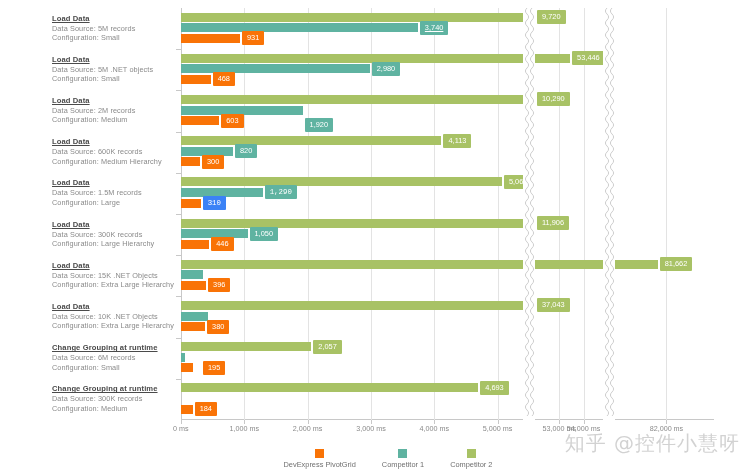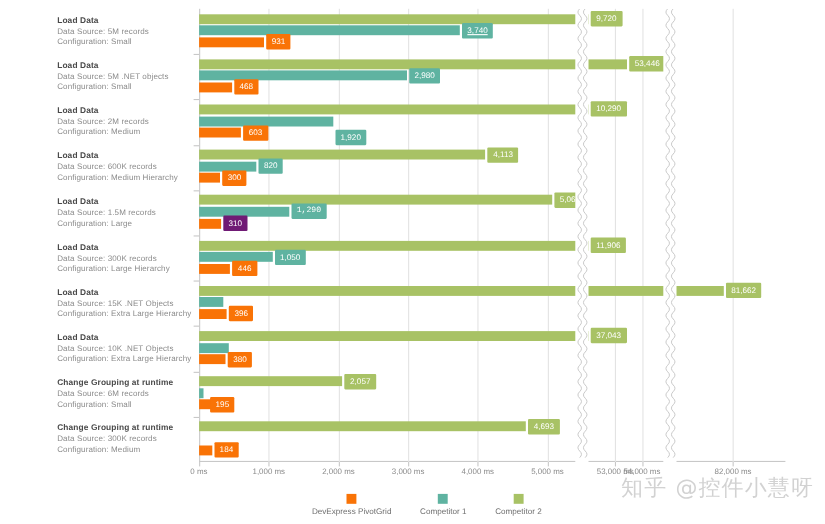--- a/index.html
+++ b/index.html
@@ -25,20 +25,21 @@
     font-size: 7.3px;
     line-height: 9.4px;
     letter-spacing: .1px;
   }
   .cat-label .cat-title {
     font-weight: bold;
     color: #4a4a4a;
     font-size: 7.6px;
     display: block;
     padding-bottom: .5px;
+    text-decoration: underline;
   }
   .cat-label .cat-sub { display: block; white-space: nowrap; }
 
   
   #plot {
     position: absolute;
     left: 181px;
     top: 8px;
     width: 533px;
     height: 412px;
@@ -261,42 +262,42 @@
         <div class="bar-label" style="top: 125.6px; left: 262.49px; background: rgb(168, 194, 101);">4,113</div>
         <div class="bar" style="top: 138.7px; width: 51.9333px; background: rgb(95, 179, 161);"></div>
         <div class="bar-label" style="top: 136.2px; left: 53.9333px; background: rgb(95, 179, 161);">820</div>
         <div class="bar" style="top: 149.3px; width: 19px; background: rgb(249, 115, 6);"></div>
         <div class="bar-label" style="top: 146.8px; left: 21px; background: rgb(249, 115, 6);">300</div>
         <div class="bar" style="top: 169.3px; width: 320.91px; background: rgb(168, 194, 101);"></div>
         <div class="bar-label" style="top: 166.8px; left: 322.91px; background: rgb(168, 194, 101);">5,067</div>
         <div class="bar" style="top: 179.9px; width: 81.7px; background: rgb(95, 179, 161);"></div>
         <div class="bar-label" style="top: 177.4px; left: 83.7px; background: rgb(95, 179, 161); font-family: Liberation Mono, monospace;">1,290</div>
         <div class="bar" style="top: 190.5px; width: 19.6333px; background: rgb(249, 115, 6);"></div>
-        <div class="bar-label" style="top: 188px; left: 21.6333px; background: #701a75;">310</div>
+        <div class="bar-label" style="top: 188px; left: 21.6333px; background: #3b82f6; font-family: Liberation Mono, monospace;">310</div>
         <div class="bar" style="top: 210.5px; width: 354px; background: rgb(168, 194, 101);"></div>
         <div class="bar-label" style="top: 208px; left: 356px; background: rgb(168, 194, 101);">11,906</div>
         <div class="bar" style="top: 221.1px; width: 66.5px; background: rgb(95, 179, 161);"></div>
         <div class="bar-label" style="top: 218.6px; left: 68.5px; background: rgb(95, 179, 161);">1,050</div>
         <div class="bar" style="top: 231.7px; width: 28.2467px; background: rgb(249, 115, 6);"></div>
         <div class="bar-label" style="top: 229.2px; left: 30.2467px; background: rgb(249, 115, 6);">446</div>
         <div class="bar" style="top: 251.7px; width: 476.737px; background: rgb(168, 194, 101);"></div>
         <div class="bar-label" style="top: 249.2px; left: 478.737px; background: rgb(168, 194, 101);">81,662</div>
         <div class="bar" style="top: 262.3px; width: 22.1667px; background: rgb(95, 179, 161);"></div>
         <div class="bar" style="top: 272.9px; width: 25.08px; background: rgb(249, 115, 6);"></div>
         <div class="bar-label" style="top: 270.4px; left: 27.08px; background: rgb(249, 115, 6);">396</div>
         <div class="bar" style="top: 292.9px; width: 354px; background: rgb(168, 194, 101);"></div>
         <div class="bar-label" style="top: 290.4px; left: 356px; background: rgb(168, 194, 101);">37,043</div>
         <div class="bar" style="top: 303.5px; width: 27.2333px; background: rgb(95, 179, 161);"></div>
         <div class="bar" style="top: 314.1px; width: 24.0667px; background: rgb(249, 115, 6);"></div>
         <div class="bar-label" style="top: 311.6px; left: 26.0667px; background: rgb(249, 115, 6);">380</div>
         <div class="bar" style="top: 334.1px; width: 130.277px; background: rgb(168, 194, 101);"></div>
         <div class="bar-label" style="top: 331.6px; left: 132.277px; background: rgb(168, 194, 101);">2,057</div>
         <div class="bar" style="top: 344.7px; width: 3.8px; background: rgb(95, 179, 161);"></div>
         <div class="bar" style="top: 355.3px; width: 12.35px; background: rgb(249, 115, 6);"></div>
-        <div class="bar-label" style="top: 352.8px; left: 10px; background: rgb(249, 115, 6);">195</div>
+        <div class="bar-label" style="top: 352.8px; left: 22px; background: rgb(249, 115, 6);">195</div>
         <div class="bar" style="top: 375.3px; width: 297.223px; background: rgb(168, 194, 101);"></div>
         <div class="bar-label" style="top: 372.8px; left: 299.223px; background: rgb(168, 194, 101);">4,693</div>
         <div class="bar" style="top: 396.5px; width: 11.6533px; background: rgb(249, 115, 6);"></div>
         <div class="bar-label" style="top: 394px; left: 13.6533px; background: rgb(249, 115, 6);">184</div>
       </div>
     <div id="breaks-layer">
         <div class="axis-break" style="left: 342px; width: 12px;">
           <svg width="12" height="412" viewBox="0 0 12 412">
             <path d="M 4 0 Q 0.7999999999999998 3 4 6 Q 7.2 9 4 12 Q 0.7999999999999998 15 4 18 Q 7.2 21 4 24 Q 0.7999999999999998 27 4 30 Q 7.2 33 4 36 Q 0.7999999999999998 39 4 42 Q 7.2 45 4 48 Q 0.7999999999999998 51 4 54 Q 7.2 57 4 60 Q 0.7999999999999998 63 4 66 Q 7.2 69 4 72 Q 0.7999999999999998 75 4 78 Q 7.2 81 4 84 Q 0.7999999999999998 87 4 90 Q 7.2 93 4 96 Q 0.7999999999999998 99 4 102 Q 7.2 105 4 108 Q 0.7999999999999998 111 4 114 Q 7.2 117 4 120 Q 0.7999999999999998 123 4 126 Q 7.2 129 4 132 Q 0.7999999999999998 135 4 138 Q 7.2 141 4 144 Q 0.7999999999999998 147 4 150 Q 7.2 153 4 156 Q 0.7999999999999998 159 4 162 Q 7.2 165 4 168 Q 0.7999999999999998 171 4 174 Q 7.2 177 4 180 Q 0.7999999999999998 183 4 186 Q 7.2 189 4 192 Q 0.7999999999999998 195 4 198 Q 7.2 201 4 204 Q 0.7999999999999998 207 4 210 Q 7.2 213 4 216 Q 0.7999999999999998 219 4 222 Q 7.2 225 4 228 Q 0.7999999999999998 231 4 234 Q 7.2 237 4 240 Q 0.7999999999999998 243 4 246 Q 7.2 249 4 252 Q 0.7999999999999998 255 4 258 Q 7.2 261 4 264 Q 0.7999999999999998 267 4 270 Q 7.2 273 4 276 Q 0.7999999999999998 279 4 282 Q 7.2 285 4 288 Q 0.7999999999999998 291 4 294 Q 7.2 297 4 300 Q 0.7999999999999998 303 4 306 Q 7.2 309 4 312 Q 0.7999999999999998 315 4 318 Q 7.2 321 4 324 Q 0.7999999999999998 327 4 330 Q 7.2 333 4 336 Q 0.7999999999999998 339 4 342 Q 7.2 345 4 348 Q 0.7999999999999998 351 4 354 Q 7.2 357 4 360 Q 0.7999999999999998 363 4 366 Q 7.2 369 4 372 Q 0.7999999999999998 375 4 378 Q 7.2 381 4 384 Q 0.7999999999999998 387 4 390 Q 7.2 393 4 396 Q 0.7999999999999998 399 4 402 Q 7.2 405 4 408" fill="none" stroke="#c8c8c8" stroke-width="0.9"></path>
             <path d="M 9 0 Q 5.8 3 9 6 Q 12.2 9 9 12 Q 5.8 15 9 18 Q 12.2 21 9 24 Q 5.8 27 9 30 Q 12.2 33 9 36 Q 5.8 39 9 42 Q 12.2 45 9 48 Q 5.8 51 9 54 Q 12.2 57 9 60 Q 5.8 63 9 66 Q 12.2 69 9 72 Q 5.8 75 9 78 Q 12.2 81 9 84 Q 5.8 87 9 90 Q 12.2 93 9 96 Q 5.8 99 9 102 Q 12.2 105 9 108 Q 5.8 111 9 114 Q 12.2 117 9 120 Q 5.8 123 9 126 Q 12.2 129 9 132 Q 5.8 135 9 138 Q 12.2 141 9 144 Q 5.8 147 9 150 Q 12.2 153 9 156 Q 5.8 159 9 162 Q 12.2 165 9 168 Q 5.8 171 9 174 Q 12.2 177 9 180 Q 5.8 183 9 186 Q 12.2 189 9 192 Q 5.8 195 9 198 Q 12.2 201 9 204 Q 5.8 207 9 210 Q 12.2 213 9 216 Q 5.8 219 9 222 Q 12.2 225 9 228 Q 5.8 231 9 234 Q 12.2 237 9 240 Q 5.8 243 9 246 Q 12.2 249 9 252 Q 5.8 255 9 258 Q 12.2 261 9 264 Q 5.8 267 9 270 Q 12.2 273 9 276 Q 5.8 279 9 282 Q 12.2 285 9 288 Q 5.8 291 9 294 Q 12.2 297 9 300 Q 5.8 303 9 306 Q 12.2 309 9 312 Q 5.8 315 9 318 Q 12.2 321 9 324 Q 5.8 327 9 330 Q 12.2 333 9 336 Q 5.8 339 9 342 Q 12.2 345 9 348 Q 5.8 351 9 354 Q 12.2 357 9 360 Q 5.8 363 9 366 Q 12.2 369 9 372 Q 5.8 375 9 378 Q 12.2 381 9 384 Q 5.8 387 9 390 Q 12.2 393 9 396 Q 5.8 399 9 402 Q 12.2 405 9 408" fill="none" stroke="#c8c8c8" stroke-width="0.9"></path>

